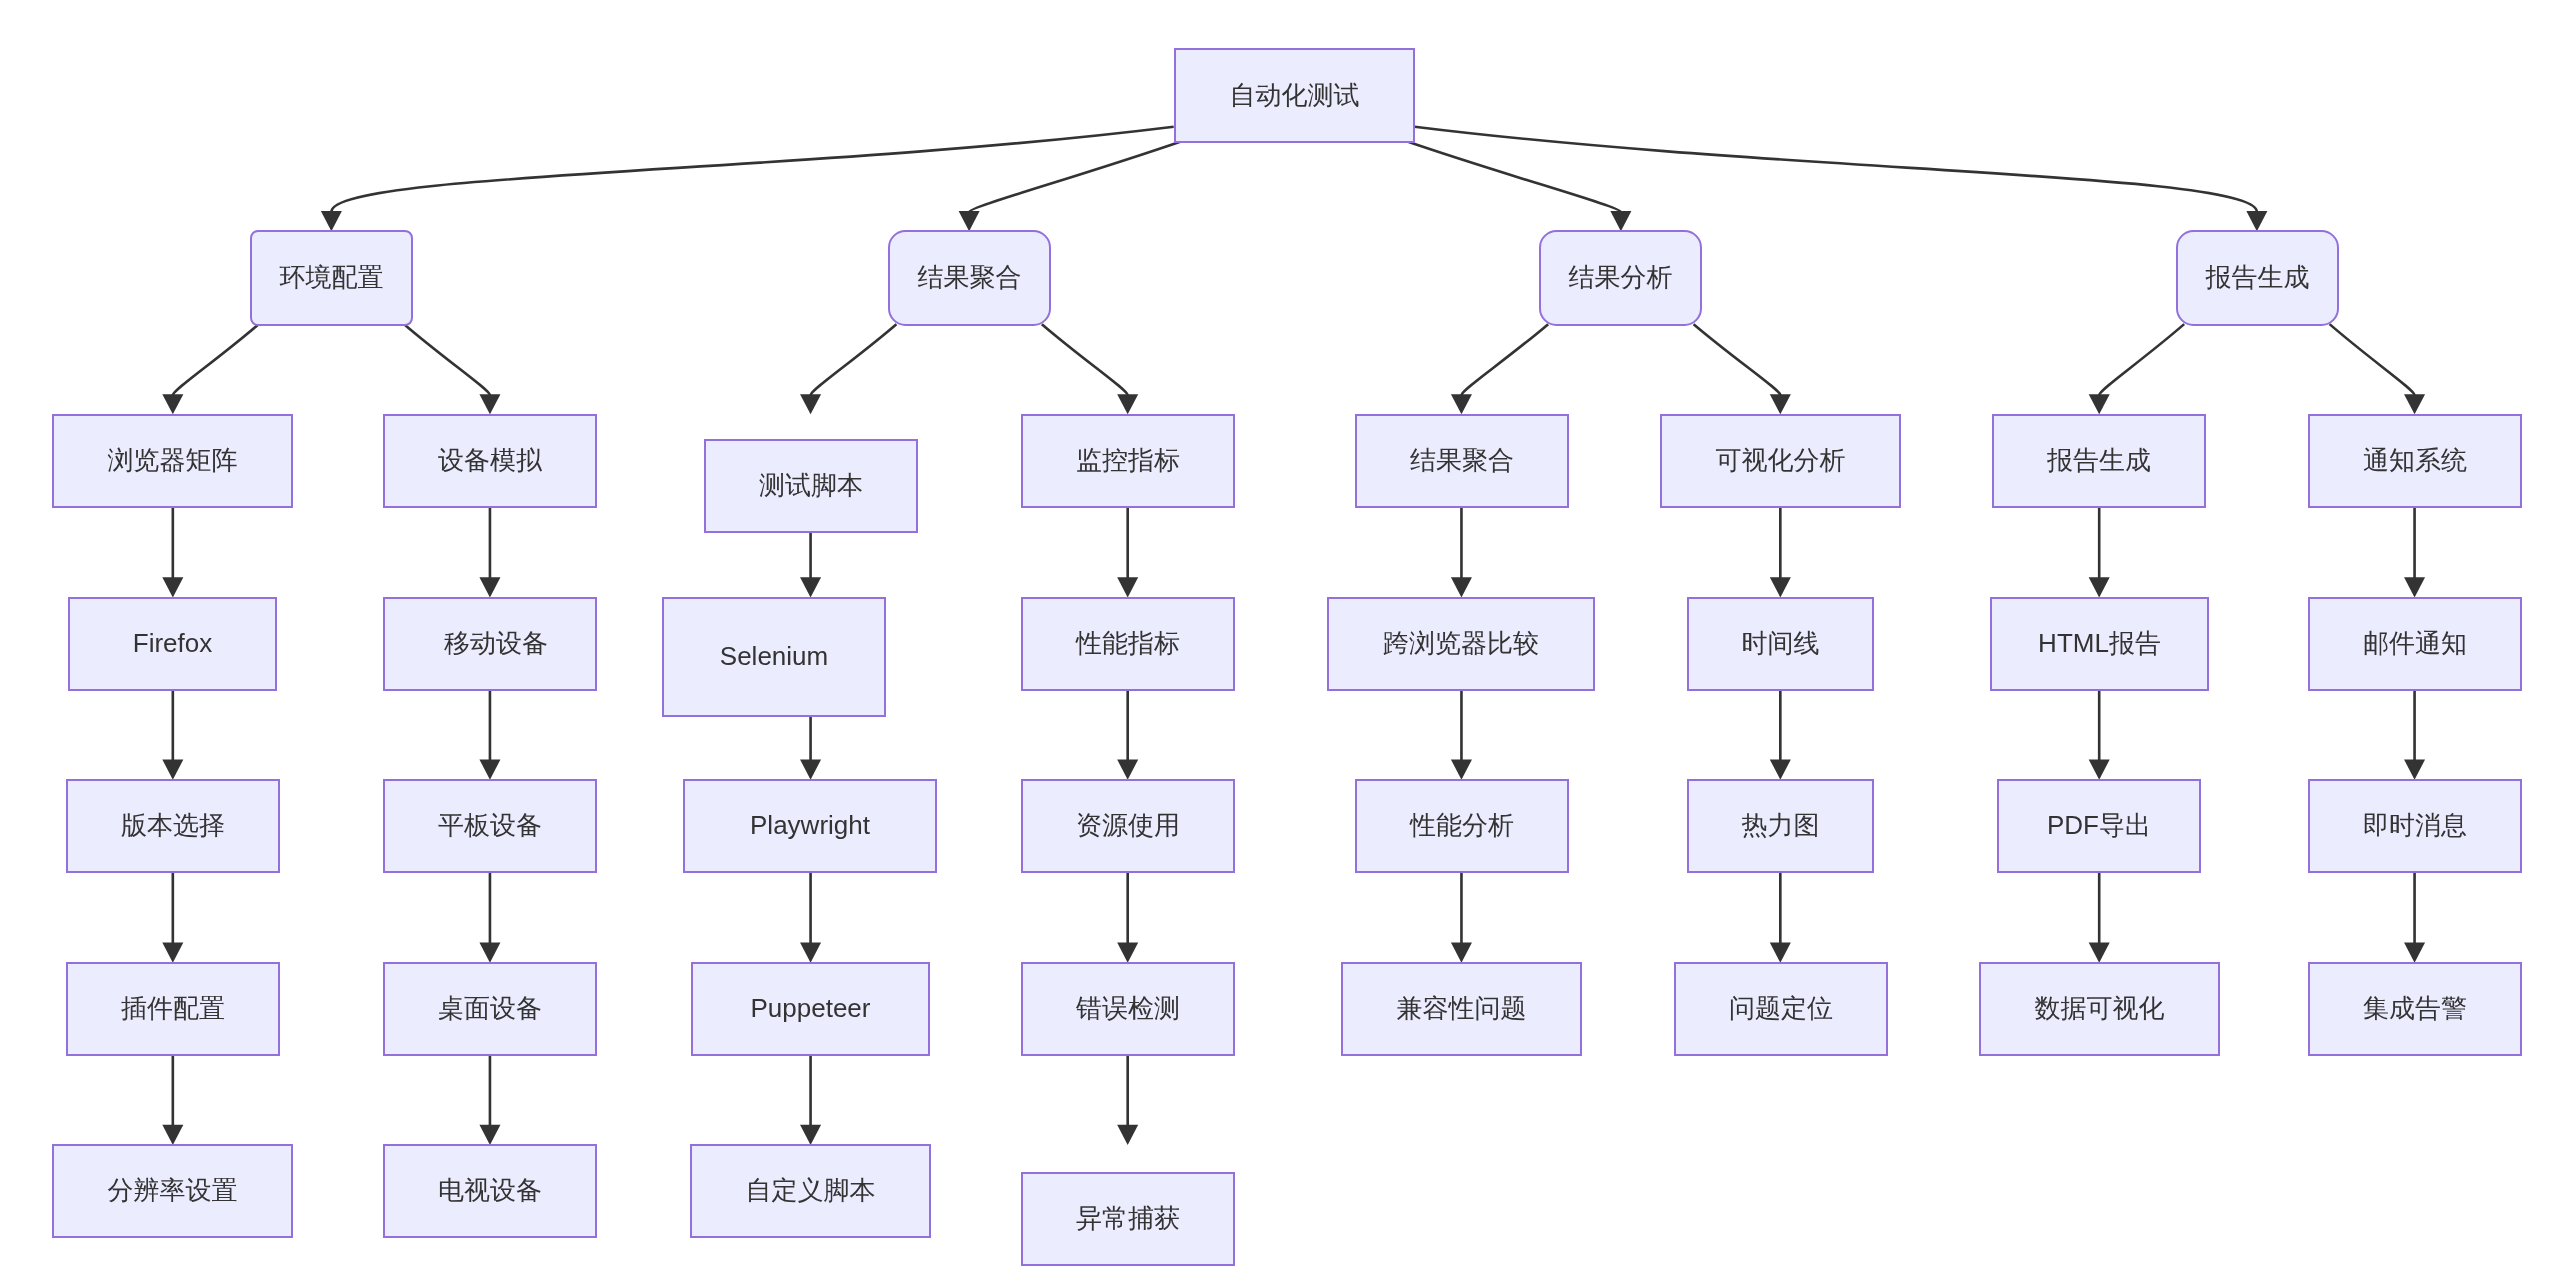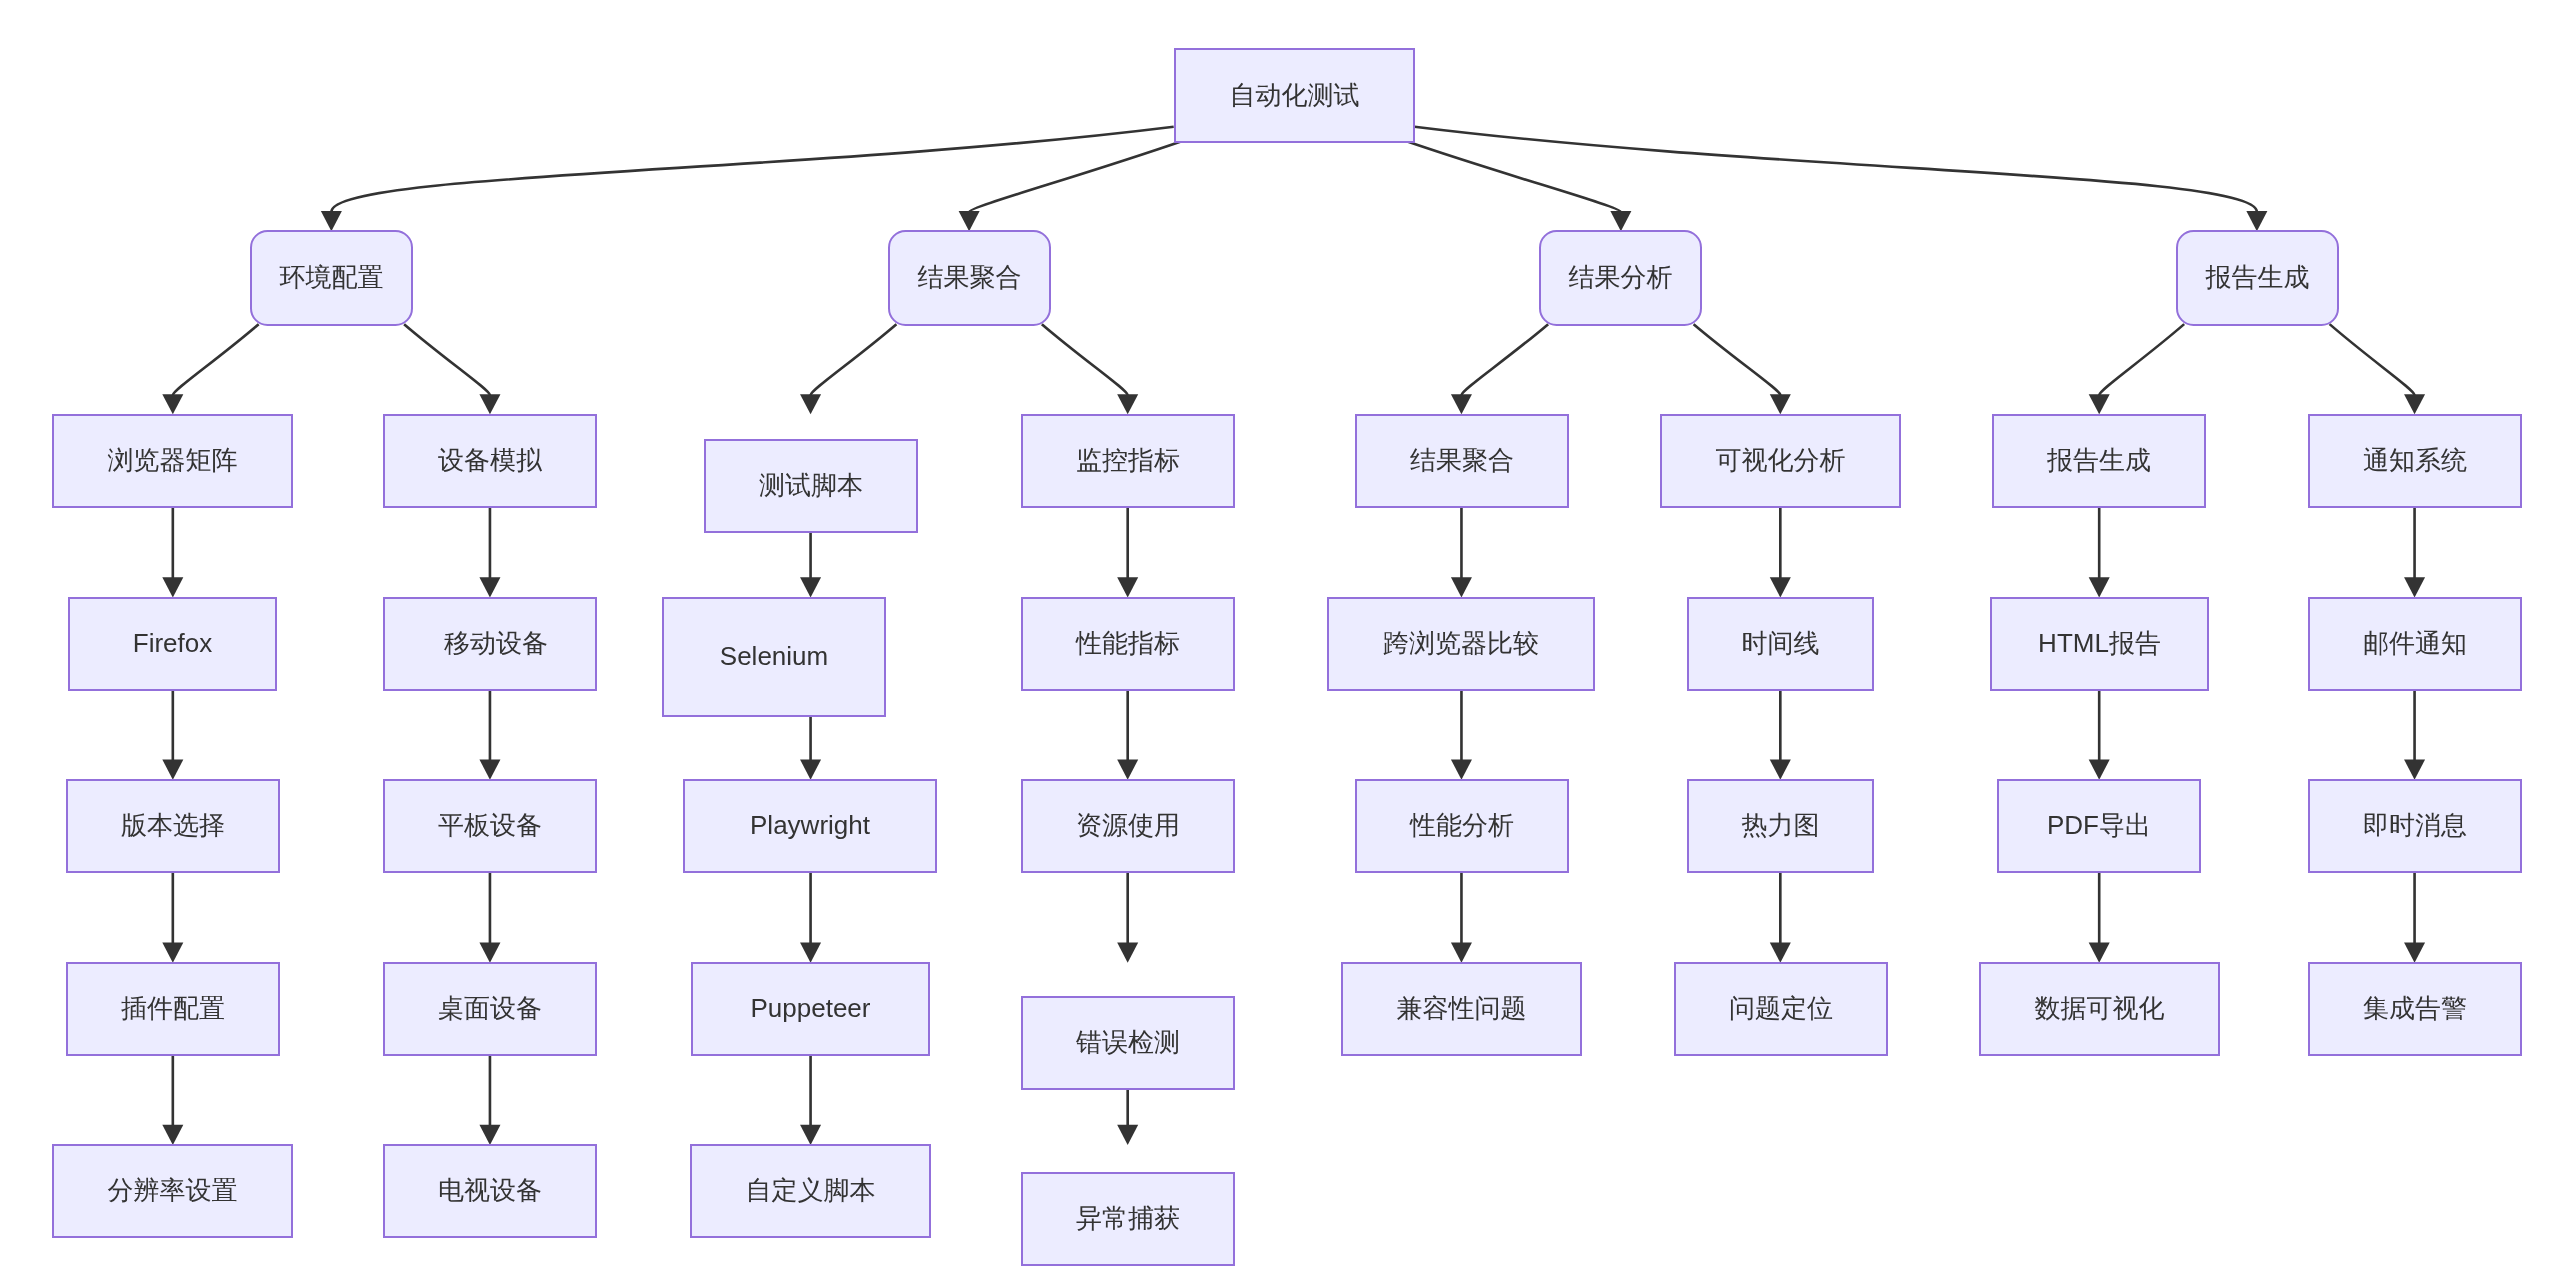--- a/index.html
+++ b/index.html
@@ -136,21 +136,21 @@
       <polygon points="2384,1076 2408,1076 2396,1099" class="edge-arrow" fill="#333333"></polygon>
       <path d="M 2756 579 L 2756 660" class="edge-path" stroke="#333333"></path>
       <polygon points="2744,659 2768,659 2756,682" class="edge-arrow" fill="#333333"></polygon>
       <path d="M 2756 788 L 2756 868" class="edge-path" stroke="#333333"></path>
       <polygon points="2744,867 2768,867 2756,890" class="edge-arrow" fill="#333333"></polygon>
       <path d="M 2756 996 L 2756 1077" class="edge-path" stroke="#333333"></path>
       <polygon points="2744,1076 2768,1076 2756,1099" class="edge-arrow" fill="#333333"></polygon>
     </svg>
   <div id="node-layer">
       <div class="node" style="left: 1174px; top: 48px; width: 241px; height: 95px; background: rgb(236, 236, 255); border-color: rgb(147, 112, 219); color: rgb(51, 51, 51);">自动化测试</div>
-      <div class="node rounded" style="left: 250px; top: 230px; width: 163px; height: 96px; background: rgb(236, 236, 255); border-color: rgb(147, 112, 219); color: rgb(51, 51, 51);">环境配置</div>
+      <div class="node rounded" style="left: 250px; top: 230px; width: 163px; height: 96px; background: rgb(236, 236, 255); border-color: rgb(147, 112, 219); color: rgb(51, 51, 51); border-radius: 8px;">环境配置</div>
       <div class="node rounded" style="left: 888px; top: 230px; width: 163px; height: 96px; background: rgb(236, 236, 255); border-color: rgb(147, 112, 219); color: rgb(51, 51, 51);">结果聚合</div>
       <div class="node rounded" style="left: 1539px; top: 230px; width: 163px; height: 96px; background: rgb(236, 236, 255); border-color: rgb(147, 112, 219); color: rgb(51, 51, 51);">结果分析</div>
       <div class="node rounded" style="left: 2176px; top: 230px; width: 163px; height: 96px; background: rgb(236, 236, 255); border-color: rgb(147, 112, 219); color: rgb(51, 51, 51);">报告生成</div>
       <div class="node" style="left: 52px; top: 414px; width: 241px; height: 94px; background: rgb(236, 236, 255); border-color: rgb(147, 112, 219); color: rgb(51, 51, 51);">浏览器矩阵</div>
       <div class="node" style="left: 68px; top: 597px; width: 209px; height: 94px; background: rgb(236, 236, 255); border-color: rgb(147, 112, 219); color: rgb(51, 51, 51);">Firefox</div>
       <div class="node" style="left: 66px; top: 779px; width: 214px; height: 94px; background: rgb(236, 236, 255); border-color: rgb(147, 112, 219); color: rgb(51, 51, 51);">版本选择</div>
       <div class="node" style="left: 66px; top: 962px; width: 214px; height: 94px; background: rgb(236, 236, 255); border-color: rgb(147, 112, 219); color: rgb(51, 51, 51);">插件配置</div>
       <div class="node" style="left: 52px; top: 1144px; width: 241px; height: 94px; background: rgb(236, 236, 255); border-color: rgb(147, 112, 219); color: rgb(51, 51, 51);">分辨率设置</div>
       <div class="node" style="left: 383px; top: 414px; width: 214px; height: 94px; background: rgb(236, 236, 255); border-color: rgb(147, 112, 219); color: rgb(51, 51, 51);">设备模拟</div>
       <div class="node" style="left: 383px; top: 597px; width: 214px; height: 94px; background: rgb(236, 236, 255); border-color: rgb(147, 112, 219); color: rgb(51, 51, 51); padding-left: 12px;">移动设备</div>
@@ -158,21 +158,21 @@
       <div class="node" style="left: 383px; top: 962px; width: 214px; height: 94px; background: rgb(236, 236, 255); border-color: rgb(147, 112, 219); color: rgb(51, 51, 51);">桌面设备</div>
       <div class="node" style="left: 383px; top: 1144px; width: 214px; height: 94px; background: rgb(236, 236, 255); border-color: rgb(147, 112, 219); color: rgb(51, 51, 51);">电视设备</div>
       <div class="node" style="left: 704px; top: 414px; width: 214px; height: 94px; background: rgb(236, 236, 255); border-color: rgb(147, 112, 219); color: rgb(51, 51, 51); margin-top: 25px;">测试脚本</div>
       <div class="node" style="left: 662px; top: 597px; width: 224px; height: 120px; background: rgb(236, 236, 255); border-color: rgb(147, 112, 219); color: rgb(51, 51, 51);">Selenium</div>
       <div class="node" style="left: 683px; top: 779px; width: 254px; height: 94px; background: rgb(236, 236, 255); border-color: rgb(147, 112, 219); color: rgb(51, 51, 51);">Playwright</div>
       <div class="node" style="left: 691px; top: 962px; width: 239px; height: 94px; background: rgb(236, 236, 255); border-color: rgb(147, 112, 219); color: rgb(51, 51, 51);">Puppeteer</div>
       <div class="node" style="left: 690px; top: 1144px; width: 241px; height: 94px; background: rgb(236, 236, 255); border-color: rgb(147, 112, 219); color: rgb(51, 51, 51);">自定义脚本</div>
       <div class="node" style="left: 1021px; top: 414px; width: 214px; height: 94px; background: rgb(236, 236, 255); border-color: rgb(147, 112, 219); color: rgb(51, 51, 51);">监控指标</div>
       <div class="node" style="left: 1021px; top: 597px; width: 214px; height: 94px; background: rgb(236, 236, 255); border-color: rgb(147, 112, 219); color: rgb(51, 51, 51);">性能指标</div>
       <div class="node" style="left: 1021px; top: 779px; width: 214px; height: 94px; background: rgb(236, 236, 255); border-color: rgb(147, 112, 219); color: rgb(51, 51, 51);">资源使用</div>
-      <div class="node" style="left: 1021px; top: 962px; width: 214px; height: 94px; background: rgb(236, 236, 255); border-color: rgb(147, 112, 219); color: rgb(51, 51, 51); margin-top: 34px;">错误检测</div>
+      <div class="node" style="left: 1021px; top: 962px; width: 214px; height: 94px; background: rgb(236, 236, 255); border-color: rgb(147, 112, 219); color: rgb(51, 51, 51);">错误检测</div>
       <div class="node" style="left: 1021px; top: 1144px; width: 214px; height: 94px; background: rgb(236, 236, 255); border-color: rgb(147, 112, 219); color: rgb(51, 51, 51); margin-top: 28px;">异常捕获</div>
       <div class="node" style="left: 1355px; top: 414px; width: 214px; height: 94px; background: rgb(236, 236, 255); border-color: rgb(147, 112, 219); color: rgb(51, 51, 51);">结果聚合</div>
       <div class="node" style="left: 1327px; top: 597px; width: 268px; height: 94px; background: rgb(236, 236, 255); border-color: rgb(147, 112, 219); color: rgb(51, 51, 51);">跨浏览器比较</div>
       <div class="node" style="left: 1355px; top: 779px; width: 214px; height: 94px; background: rgb(236, 236, 255); border-color: rgb(147, 112, 219); color: rgb(51, 51, 51);">性能分析</div>
       <div class="node" style="left: 1341px; top: 962px; width: 241px; height: 94px; background: rgb(236, 236, 255); border-color: rgb(147, 112, 219); color: rgb(51, 51, 51);">兼容性问题</div>
       <div class="node" style="left: 1660px; top: 414px; width: 241px; height: 94px; background: rgb(236, 236, 255); border-color: rgb(147, 112, 219); color: rgb(51, 51, 51);">可视化分析</div>
       <div class="node" style="left: 1687px; top: 597px; width: 187px; height: 94px; background: rgb(236, 236, 255); border-color: rgb(147, 112, 219); color: rgb(51, 51, 51);">时间线</div>
       <div class="node" style="left: 1687px; top: 779px; width: 187px; height: 94px; background: rgb(236, 236, 255); border-color: rgb(147, 112, 219); color: rgb(51, 51, 51);">热力图</div>
       <div class="node" style="left: 1674px; top: 962px; width: 214px; height: 94px; background: rgb(236, 236, 255); border-color: rgb(147, 112, 219); color: rgb(51, 51, 51);">问题定位</div>
       <div class="node" style="left: 1992px; top: 414px; width: 214px; height: 94px; background: rgb(236, 236, 255); border-color: rgb(147, 112, 219); color: rgb(51, 51, 51);">报告生成</div>

